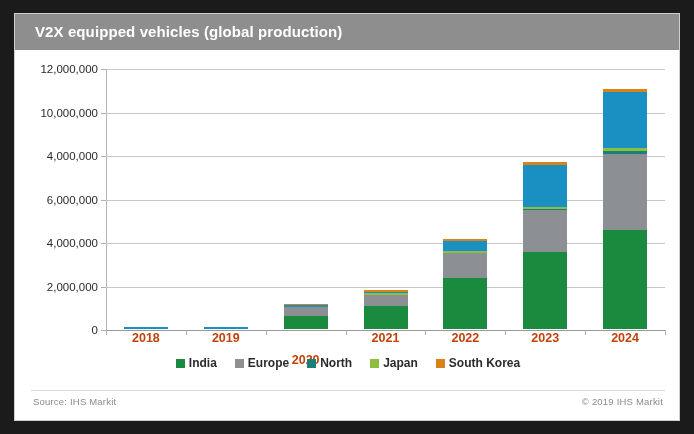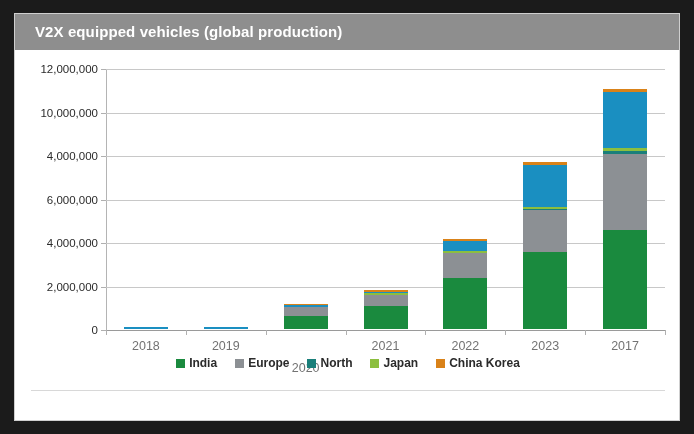--- a/index.html
+++ b/index.html
@@ -118,26 +118,26 @@
     margin-right: 8px;
     transform: translateY(-50%);
     font-size: 11.5px;
     color: #2b2b2b;
     white-space: nowrap;
     text-align: right;
   }
 
   .xlabel {
     position: absolute;
-    top: 270px;
+    top: 262px;
     transform: translateX(-50%);
     font-size: 12.5px;
-    color: #737373;
+    color: #c2410c;
     white-space: nowrap;
-    font-weight: normal;
+    font-weight: bold;
   }
 
   .bar {
     position: absolute;
     bottom: 1px;
   }
   .seg {
     position: absolute;
     left: 0;
     width: 100%;
@@ -288,21 +288,21 @@
           <div class="xlabel" style="left: 439.214px;">2023</div>
           <div class="bar" style="left: 497.071px; width: 44px; height: 239.902px;">
             <div class="seg" style="background: rgb(26, 138, 62); height: 98.9625px; bottom: 0px;"></div>
             <div class="seg" style="background: rgb(140, 144, 148); height: 76.125px; bottom: 98.9625px;"></div>
             <div class="seg" style="background: rgb(26, 127, 122); height: 2.61px; bottom: 175.087px;"></div>
             <div class="seg" style="background: rgb(140, 191, 63); height: 3.6975px; bottom: 177.697px;"></div>
             <div class="seg" style="background: rgb(26, 143, 193); height: 55.68px; bottom: 181.395px;"></div>
             <div class="seg" style="background: rgb(217, 130, 25); height: 2.8275px; bottom: 237.075px;"></div>
           </div>
           <div class="tick-bottom" style="left: 479.143px;"></div>
-          <div class="xlabel" style="left: 519.071px;">2017</div>
+          <div class="xlabel" style="left: 519.071px;">2024</div>
           <div class="tick-bottom" style="left: 559px;"></div>
         </div>
 
       <div class="legend" id="legend">
           <div class="legend-item">
             <span class="legend-swatch" style="background: rgb(26, 138, 62);"></span>
             <span class="legend-label">India</span>
           </div>
           <div class="legend-item">
             <span class="legend-swatch" style="background: rgb(140, 144, 148);"></span>
@@ -311,21 +311,25 @@
           <div class="legend-item">
             <span class="legend-swatch" style="background: rgb(26, 127, 122);"></span>
             <span class="legend-label">North</span>
           </div>
           <div class="legend-item">
             <span class="legend-swatch" style="background: rgb(140, 191, 63);"></span>
             <span class="legend-label">Japan</span>
           </div>
           <div class="legend-item">
             <span class="legend-swatch" style="background: rgb(217, 130, 25);"></span>
-            <span class="legend-label">China Korea</span>
+            <span class="legend-label">South Korea</span>
           </div>
         </div>
     </div>
 
     <div class="footer-rule"></div>
+    <div class="footer">
+      <div class="footer-left">Source: IHS Markit</div>
+      <div class="footer-right">© 2019 IHS Markit</div>
+    </div>
 
   </div>
 </div>
 
 </body></html>

